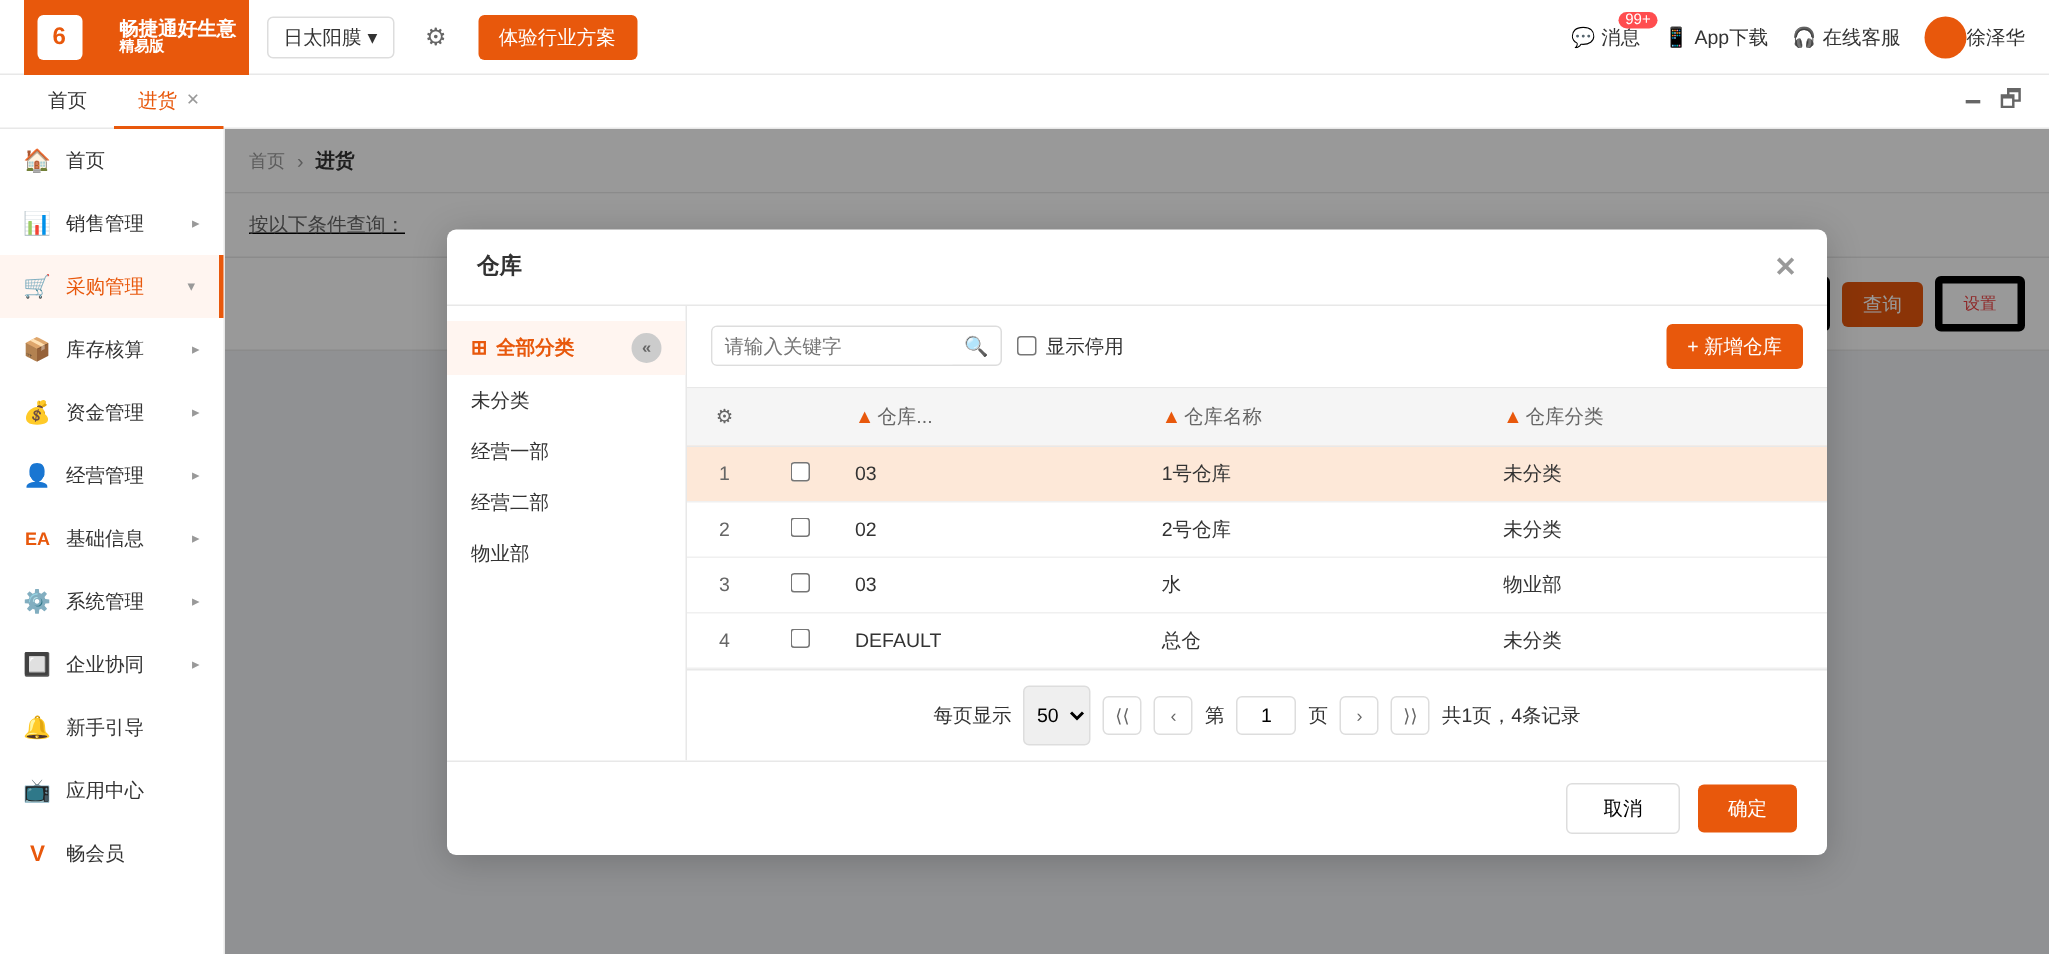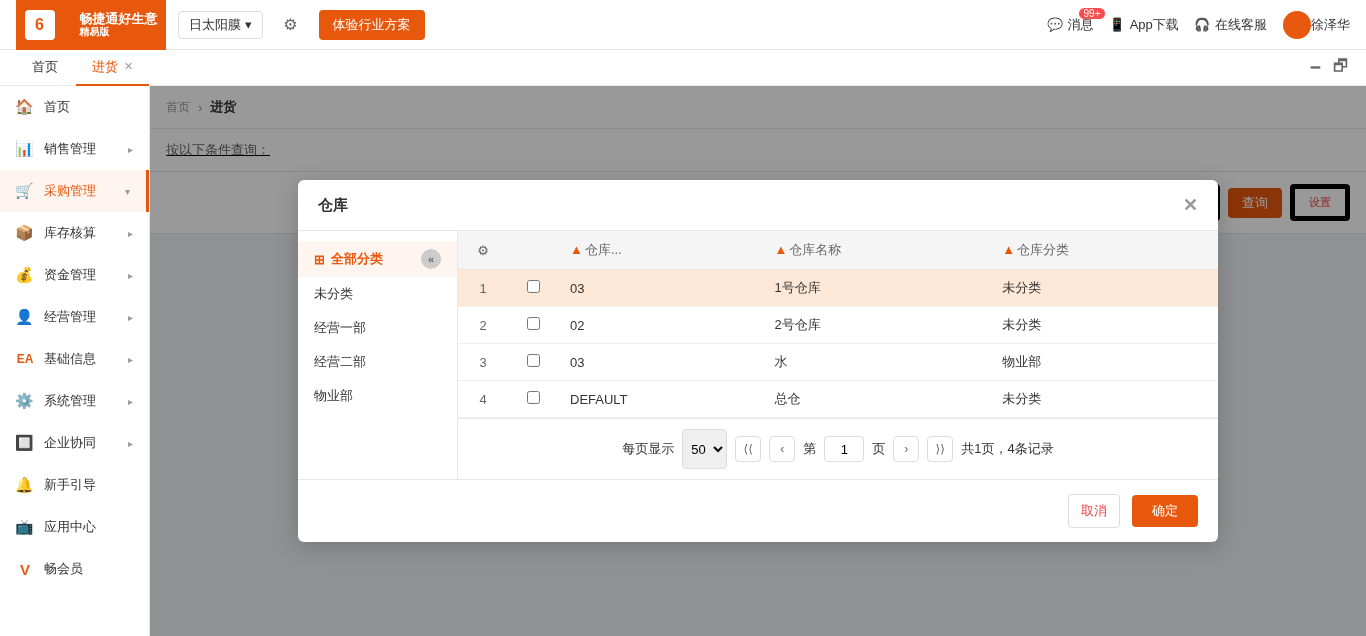--- a/index.html
+++ b/index.html
@@ -112,21 +112,21 @@
     .sort-icon { color:#e8580c; margin-right:2px; }
 
     
     .modal-footer-table { padding:10px 16px; border-top:1px solid #e8e8e8; display:flex; align-items:center; justify-content:center; gap:8px; color:#333; font-size:13px; }
     .page-btn { width:26px; height:26px; border:1px solid #ddd; border-radius:4px; background:#fff; cursor:pointer; display:flex;align-items:center;justify-content:center; font-size:12px; color:#666; }
     .page-input { width:40px; height:26px; border:1px solid #ddd; border-radius:4px; text-align:center; font-size:13px; }
     .page-select { height:40px; border:1px solid #ddd; border-radius:4px; font-size:13px; padding:0 4px; }
 
     
     .modal-action-footer { padding:14px 20px; border-top:1px solid #e8e8e8; display:flex; align-items:center; justify-content:flex-end; gap:12px; }
-    .btn-cancel { background:#fff; color:#ef4444; border:1px solid #ddd; border-radius:4px; padding:7px 12px; cursor:pointer; font-size:13px; }
+    .btn-cancel { background:#fff; color:#000000; border:1px solid #ddd; border-radius:4px; padding:7px 24px; cursor:pointer; font-size:13px; }
     .btn-confirm { background:#e8580c; color:#fff; border:none; border-radius:4px; padding:7px 20px; cursor:pointer; font-size:13px; }
   </style>
 </head>
 <body>
 
 <div class="top-header">
   <div class="logo-area">
     <div class="logo-icon">6</div>
     <div class="logo-text">
       <span>畅捷通好生意</span>
@@ -293,20 +293,31 @@
             <div class="modal-sidebar-item">
               <span>经营二部</span>
             </div>
             <div class="modal-sidebar-item">
               <span>物业部</span>
             </div>
           </div>
 
           <div class="modal-main">
 
+            <div class="modal-toolbar">
+              <div class="search-input">
+                <input type="text" placeholder="请输入关键字" style="">
+                <span class="search-icon">🔍</span>
+              </div>
+              <label class="checkbox-label">
+                <input type="checkbox" style="">
+                <span>显示停用</span>
+              </label>
+              <button class="add-warehouse-btn">+ 新增仓库</button>
+            </div>
 
             <div class="modal-table-wrap">
               <table>
                 <thead>
                   <tr>
                     <th>⚙</th>
                     <th></th>
                     <th><span class="sort-icon">▲</span><span>仓库...</span></th>
                     <th><span class="sort-icon">▲</span><span>仓库名称</span></th>
                     <th><span class="sort-icon">▲</span><span>仓库分类</span></th>

